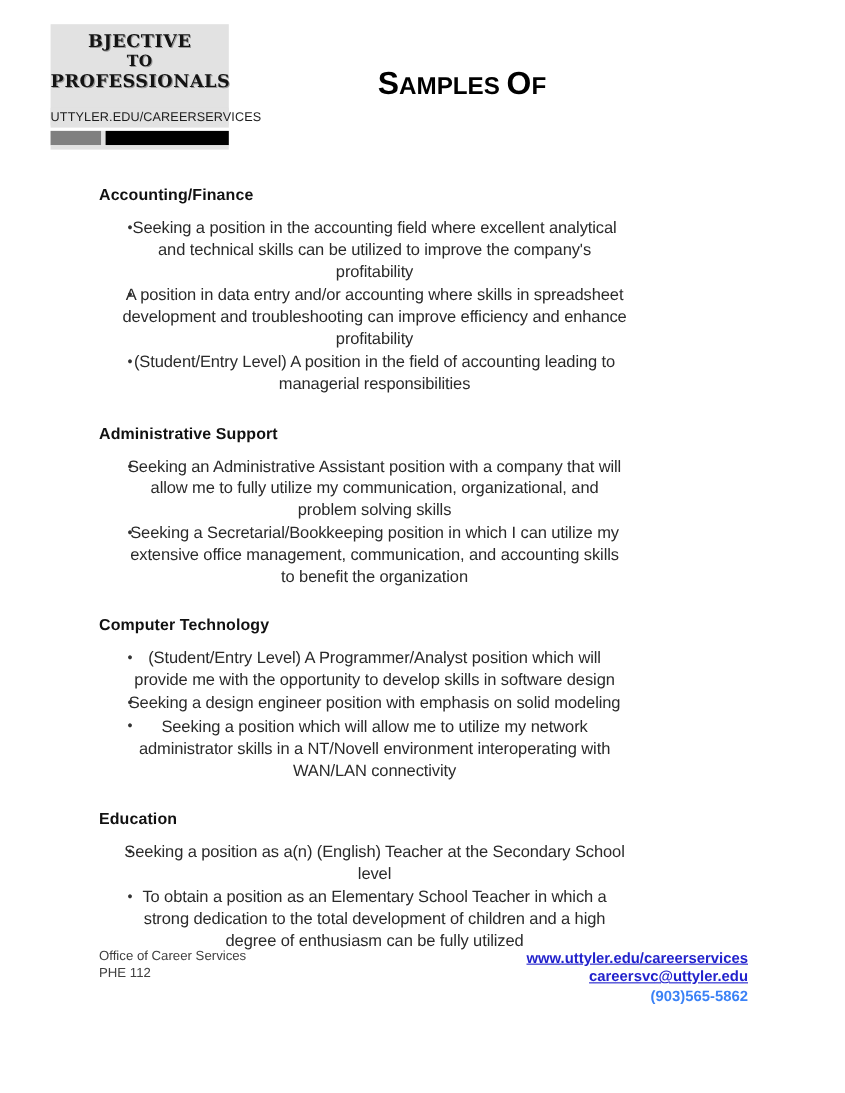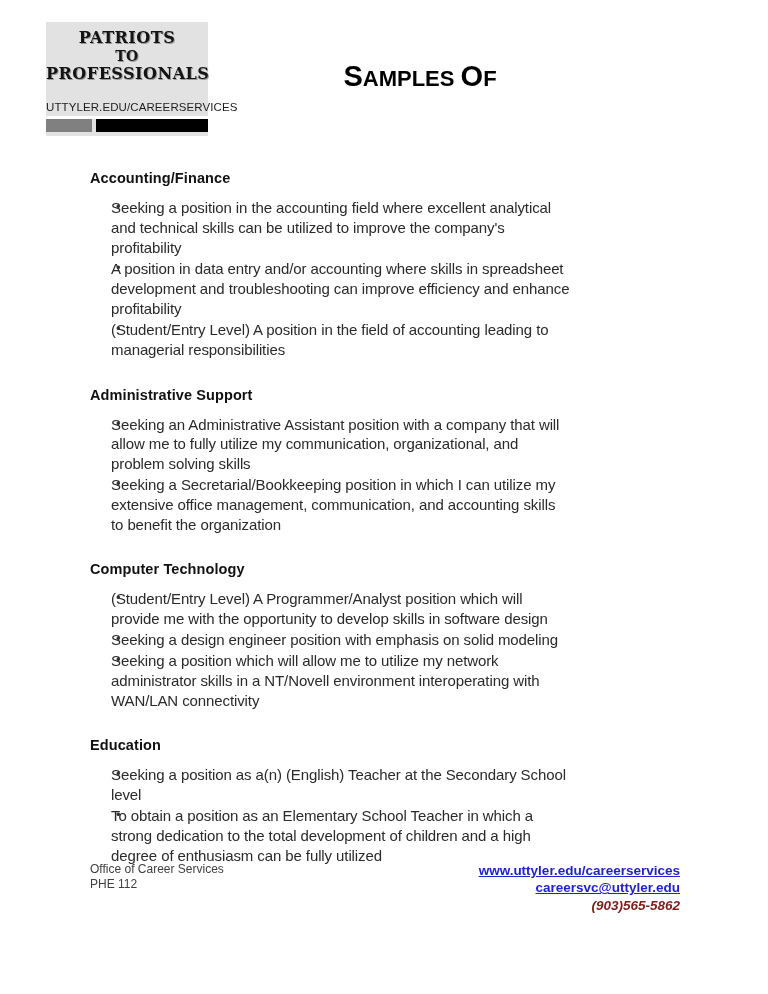--- a/index.html
+++ b/index.html
@@ -130,20 +130,21 @@
     list-style: none;
   }
   ul.bullets li {
     position: relative;
     margin: 0 0 1px 0;
     padding: 0 78px 0 111px;
     font-size: 15px;
     line-height: 1.33;
     color: #2a2a2a;
     letter-spacing: -0.1px;
+    text-align: center;
   }
   ul.bullets li::before {
     content: "\2022";
     position: absolute;
     left: 116px;
     top: 0;
     font-size: 13px;
     color: #333333;
   }
 
@@ -178,34 +179,33 @@
     line-height: 1.28;
     margin-left: 33px;
   }
   .footer-link {
     color: #2222cc;
     text-decoration: underline;
     display: block;
     cursor: pointer;
   }
   .footer-phone {
-    color: #7f1d1d;
+    color: #3b82f6;
     display: block;
-    font-style: italic;
   }
 </style>
 </head>
 <body>
 
 <div class="page">
 
   <div class="header">
 
     <div class="logo-box">
-      <div class="logo-line logo-l1">PATRIOTS</div>
+      <div class="logo-line logo-l1">BJECTIVE</div>
       <div class="logo-line logo-l2">TO</div>
       <div class="logo-line logo-l3">PROFESSIONALS</div>
     </div>
 
     <div class="logo-url">UTTYLER.EDU/CAREERSERVICES</div>
 
     <div class="logo-bars">
       <div class="bar-gray"></div>
       <div class="bar-gap"></div>
       <div class="bar-black"></div>

